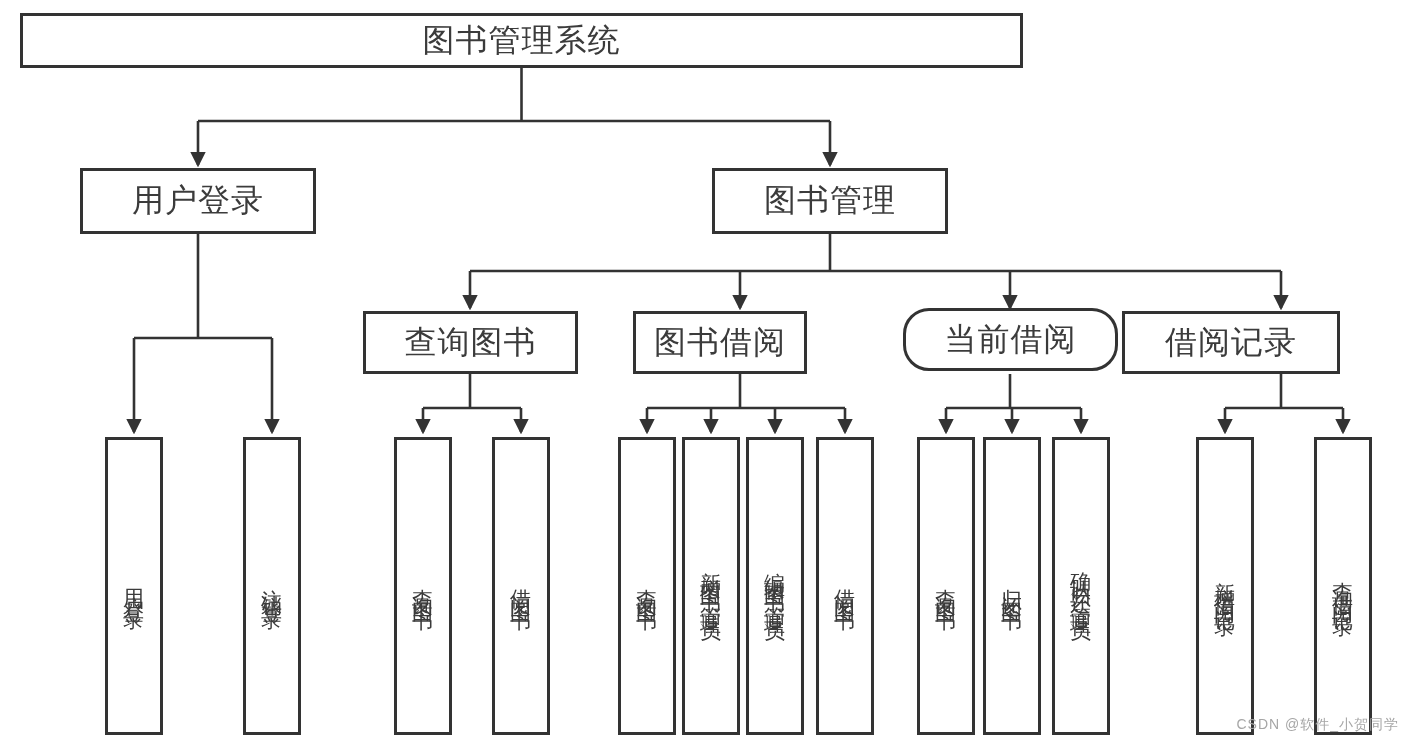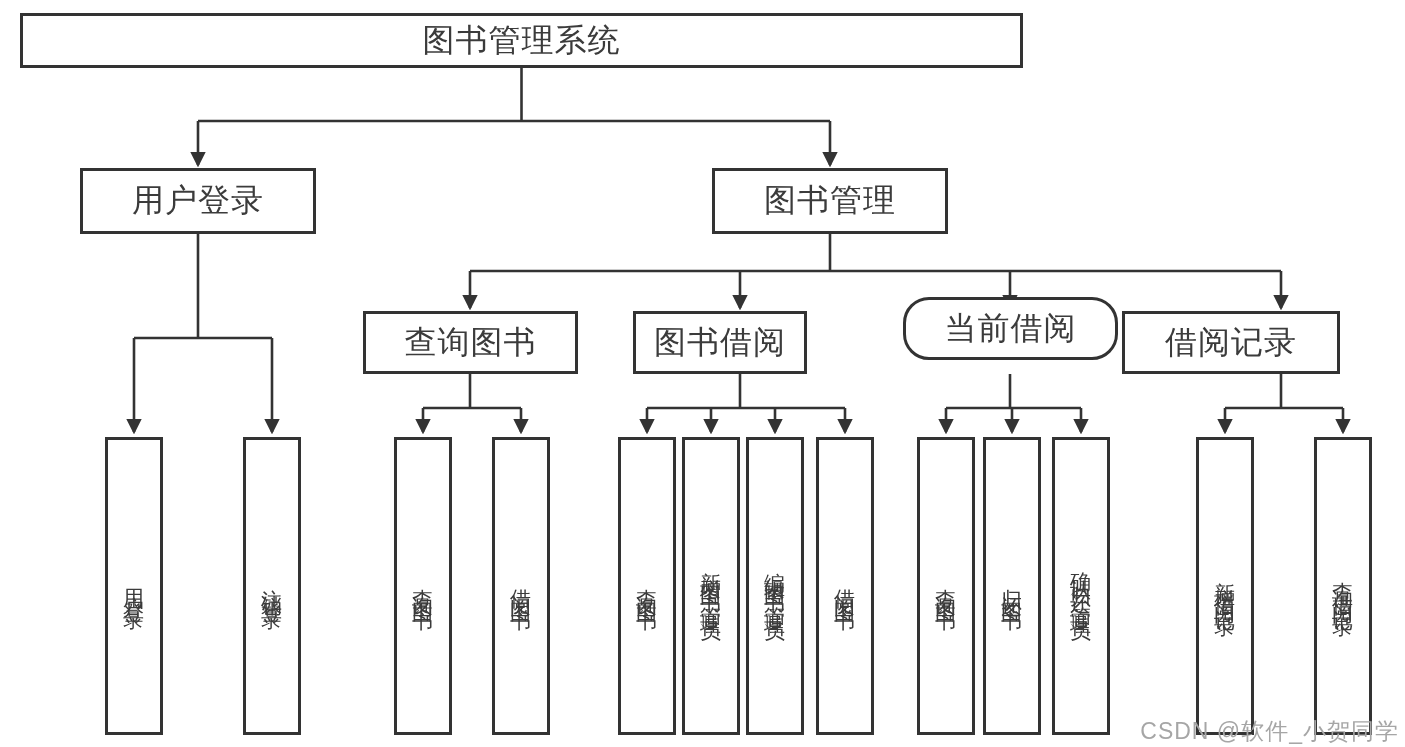--- a/index.html
+++ b/index.html
@@ -24,34 +24,34 @@
     letter-spacing:7px;
     line-height:1;
     color:#3b3b3b;
   }
   
   #root-box{left:20px;top:13px;width:1003px;height:55px;}
   #user-login-box{left:80px;top:168px;width:236px;height:66px;}
   #book-mgmt-box{left:712px;top:168px;width:236px;height:66px;font-family:Liberation Mono, monospace;}
   #l3-recommend{left:363px;top:311px;width:215px;height:63px;}
   #l3-borrow{left:633px;top:311px;width:174px;height:63px;}
-  #l3-current{left:903px;top:297px;width:215px;height:63px;border-radius:26px;}
+  #l3-current{left:903px;top:308px;width:215px;height:63px;border-radius:26px;}
   #l3-records{left:1122px;top:311px;width:218px;height:63px;}
   
   #leaf-g1a{left:105px;}  #leaf-g1b{left:243px;}
   #leaf-g2a{left:394px;}  #leaf-g2b{left:492px;}
   #leaf-g3a{left:618px;}  #leaf-g3b{left:682px;}
   #leaf-g3c{left:746px;}  #leaf-g3d{left:816px;}
   #leaf-g4a{left:917px;}  #leaf-g4b{left:983px;}
   #leaf-g4c{left:1052px;}
   #leaf-g5a{left:1196px;} #leaf-g5b{left:1314px;}
   .watermark{
     position:absolute;
     right:6px;top:716px;
-    font-size:23px;
+    font-size:14px;
     color:#a6a6a6;
     letter-spacing:1px;
     z-index:3;
     white-space:nowrap;
   }
 </style>
 </head>
 <body>
 
 <div class="stage">

